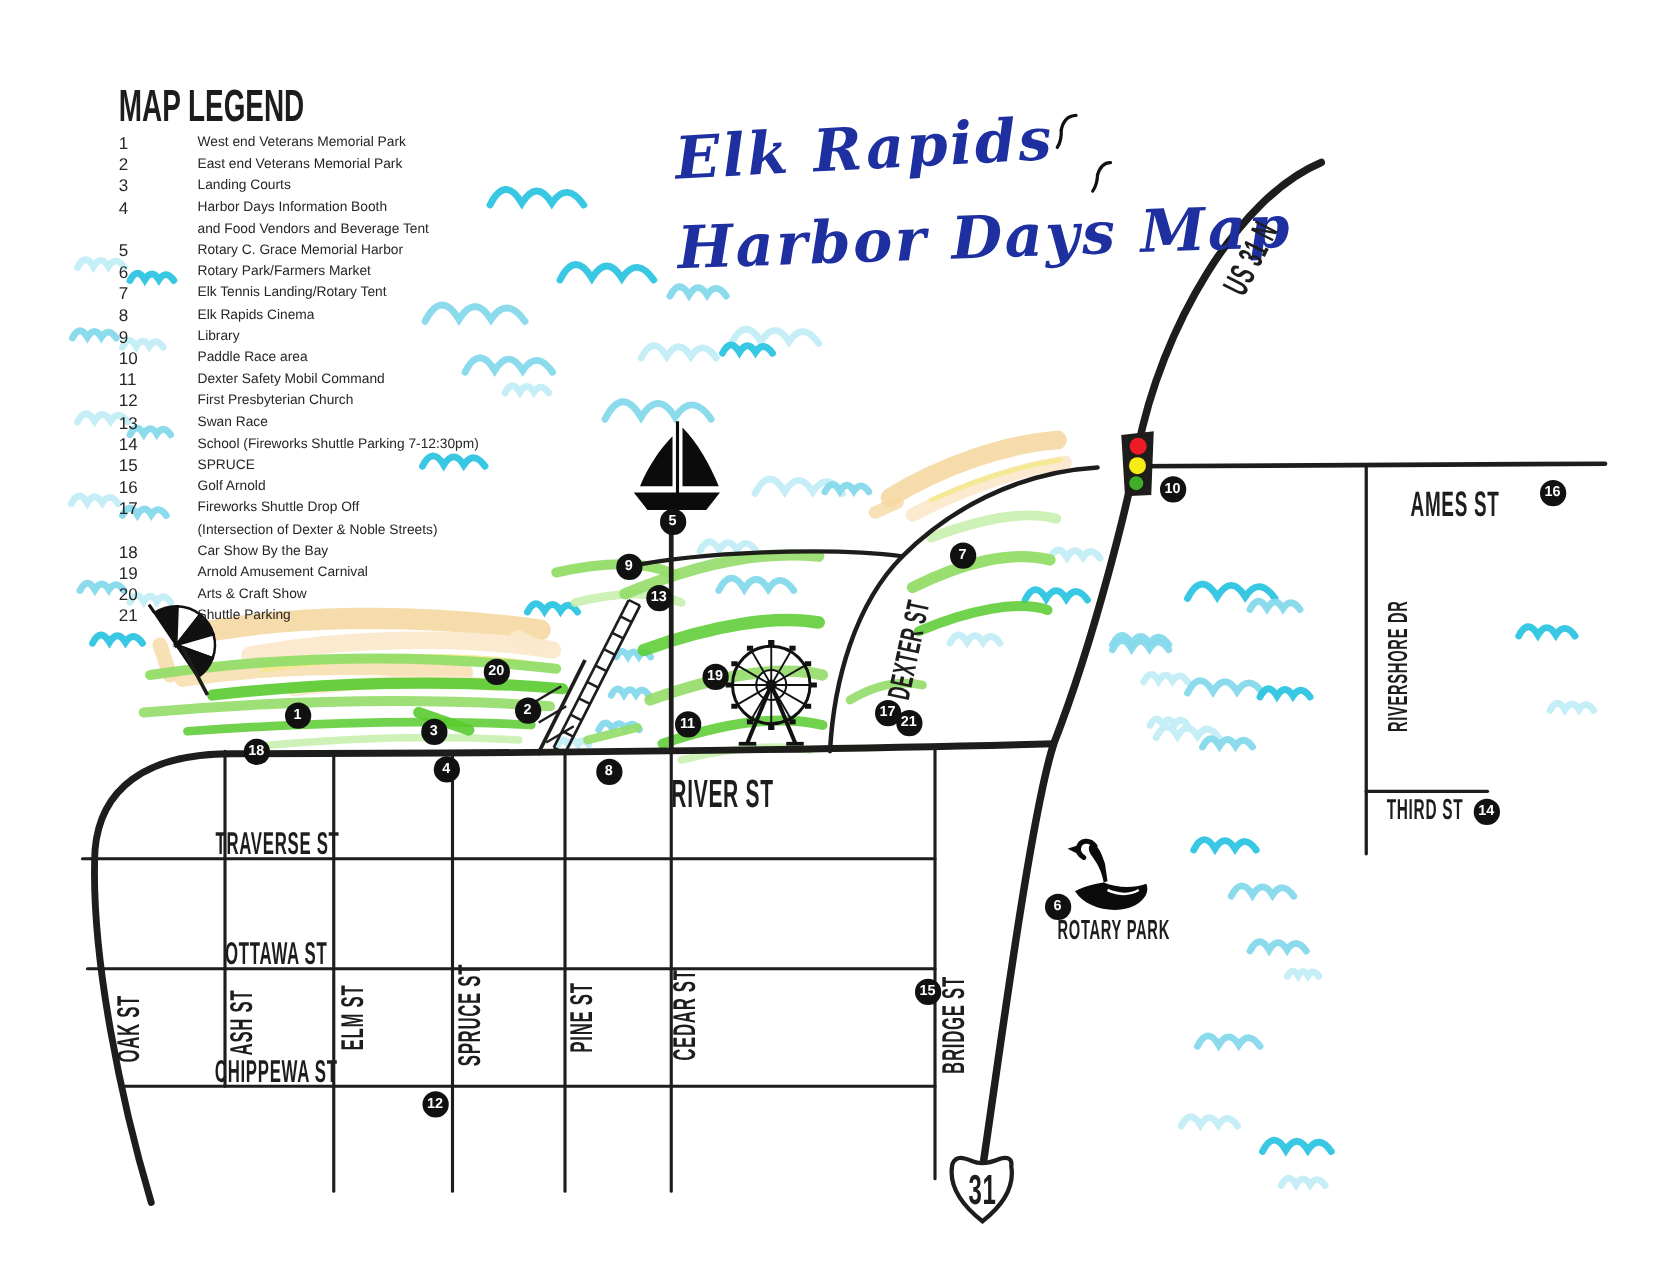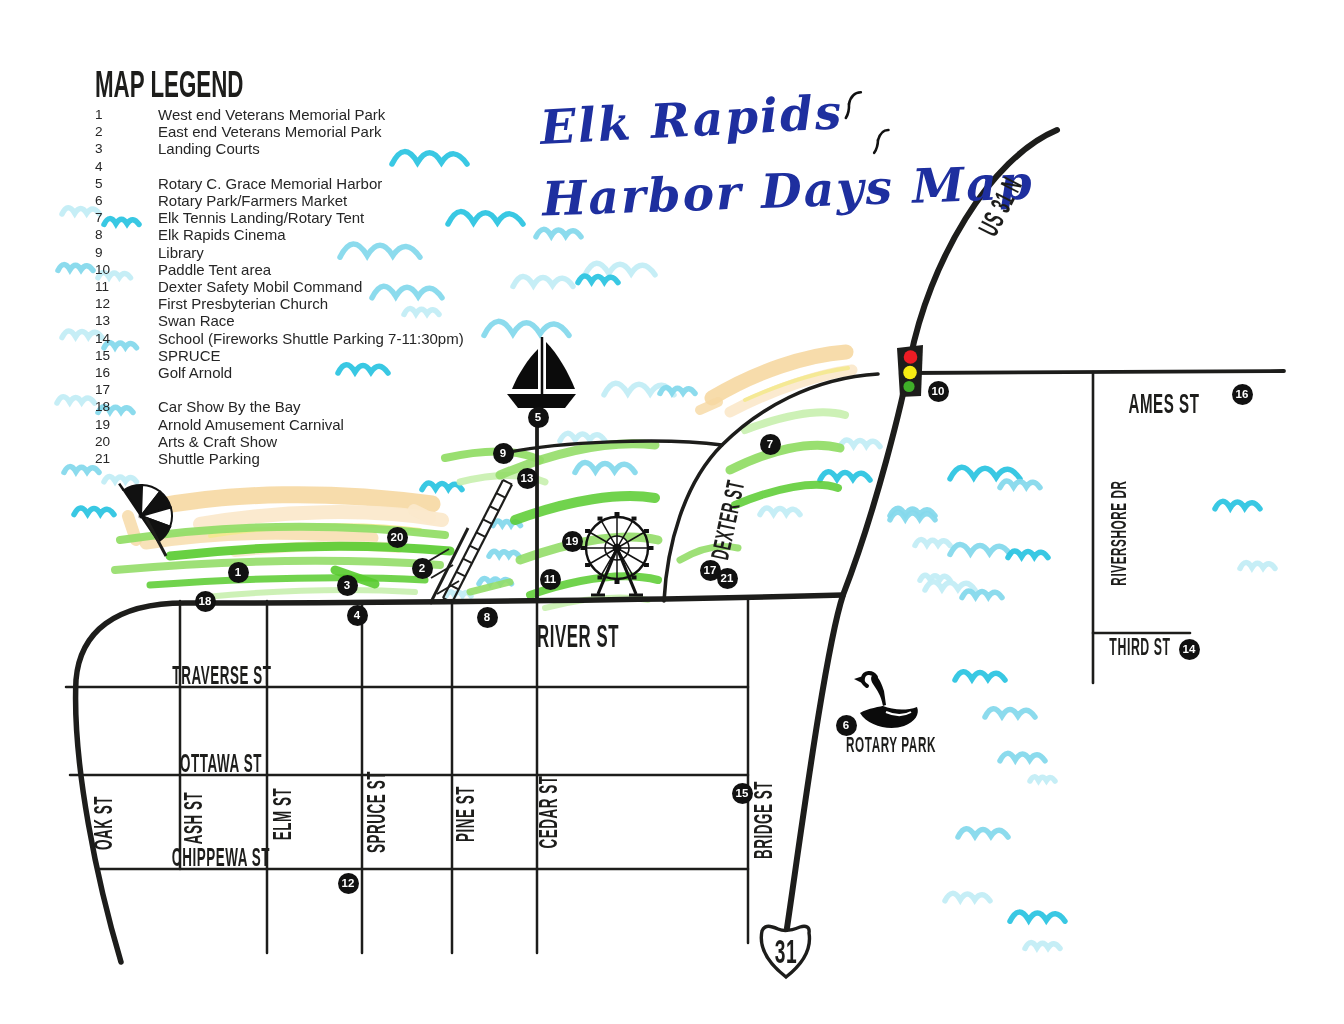--- a/index.html
+++ b/index.html
@@ -5,21 +5,21 @@
   html,body{margin:0;padding:0;background:#ffffff;}
   #stage{position:relative;width:1344px;height:1024px;overflow:hidden;background:#ffffff;
          font-family:"Liberation Sans",sans-serif;}
   #artwork{position:absolute;left:0;top:0;}
   
   #legend{position:absolute;left:95px;top:64px;width:430px;color:#262626;}
   #legend-heading{font-size:36px;font-weight:700;letter-spacing:0px;
       transform:scale(0.62,1);transform-origin:left top;white-space:nowrap;color:#1d1d1b;}
   .lrow{display:flex;align-items:flex-start;}
   .lnum{width:63px;flex:0 0 63px;font-size:13.6px;line-height:17.2px;}
-  .ltext{font-size:15px;line-height:17.2px;white-space:pre-line;}
+  .ltext{font-size:11px;line-height:17.2px;white-space:pre-line;}
   
   .title-line{position:absolute;font-family:"DejaVu Serif",serif;font-style:italic;font-weight:700;
       white-space:nowrap;}
   
   .street{position:absolute;font-weight:700;color:#1d1d1b;white-space:nowrap;letter-spacing:1px;}
   
   .marker{position:absolute;width:21px;height:21px;border-radius:50%;background:#111111;
       color:#ffffff;font-size:11.5px;font-weight:700;display:flex;align-items:center;
       justify-content:center;}
 </style>
@@ -262,20 +262,22 @@
         <div class="lrow">
           <div class="lnum">2</div>
           <div class="ltext">East end Veterans Memorial Park</div>
         </div>
         <div class="lrow">
           <div class="lnum">3</div>
           <div class="ltext">Landing Courts</div>
         </div>
         <div class="lrow">
           <div class="lnum">4</div>
+          <div class="ltext">Harbor Days Information Booth
+and Food Vendors and Beverage Tent</div>
         </div>
         <div class="lrow">
           <div class="lnum">5</div>
           <div class="ltext">Rotary C. Grace Memorial Harbor</div>
         </div>
         <div class="lrow">
           <div class="lnum">6</div>
           <div class="ltext">Rotary Park/Farmers Market</div>
         </div>
         <div class="lrow">
@@ -285,48 +287,50 @@
         <div class="lrow">
           <div class="lnum">8</div>
           <div class="ltext">Elk Rapids Cinema</div>
         </div>
         <div class="lrow">
           <div class="lnum">9</div>
           <div class="ltext">Library</div>
         </div>
         <div class="lrow">
           <div class="lnum">10</div>
-          <div class="ltext">Paddle Tent area</div>
+          <div class="ltext">Paddle Race area</div>
         </div>
         <div class="lrow">
           <div class="lnum">11</div>
           <div class="ltext">Dexter Safety Mobil Command</div>
         </div>
         <div class="lrow">
           <div class="lnum">12</div>
           <div class="ltext">First Presbyterian Church</div>
         </div>
         <div class="lrow">
           <div class="lnum">13</div>
           <div class="ltext">Swan Race</div>
         </div>
         <div class="lrow">
           <div class="lnum">14</div>
-          <div class="ltext">School (Fireworks Shuttle Parking 7-11:30pm)</div>
+          <div class="ltext">School (Fireworks Shuttle Parking 7-12:30pm)</div>
         </div>
         <div class="lrow">
           <div class="lnum">15</div>
           <div class="ltext">SPRUCE</div>
         </div>
         <div class="lrow">
           <div class="lnum">16</div>
           <div class="ltext">Golf Arnold</div>
         </div>
         <div class="lrow">
           <div class="lnum">17</div>
+          <div class="ltext">Fireworks Shuttle Drop Off
+(Intersection of Dexter &amp; Noble Streets)</div>
         </div>
         <div class="lrow">
           <div class="lnum">18</div>
           <div class="ltext">Car Show By the Bay</div>
         </div>
         <div class="lrow">
           <div class="lnum">19</div>
           <div class="ltext">Arnold Amusement Carnival</div>
         </div>
         <div class="lrow">

